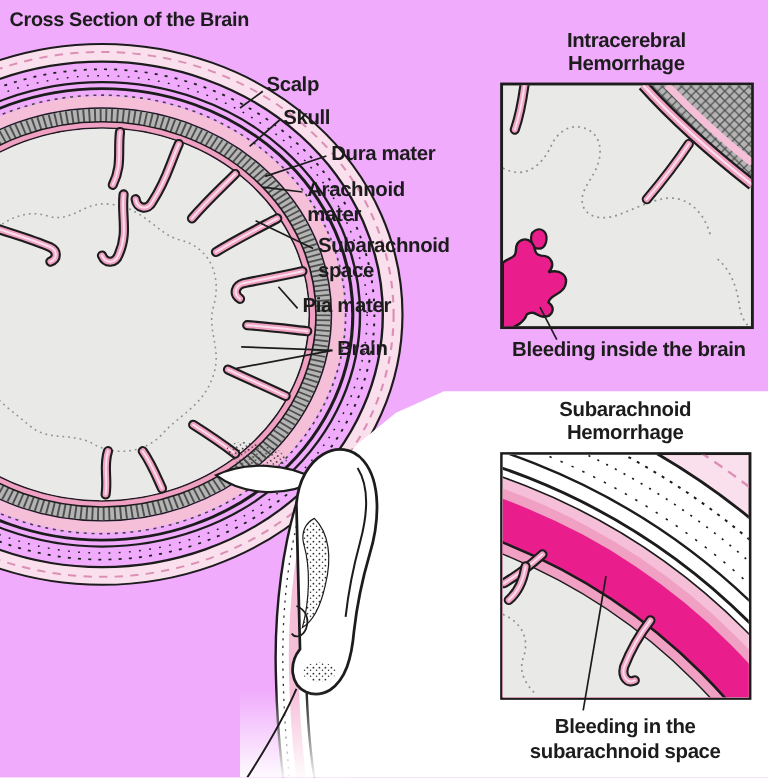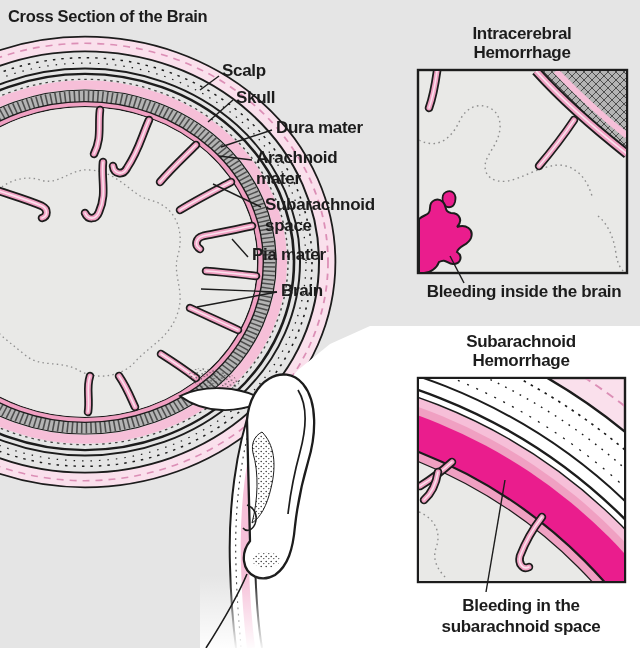--- a/index.html
+++ b/index.html
@@ -1,16 +1,16 @@
 <!DOCTYPE html>
 <html style="--ink: #1c1c1c; --blood: #EA1D8D; --pink: #F0A0C2; --pink_light: #F6BFD8; --pink_pale: #FAE0EC; --pink_line: #DC8FB6; --brain_gray: #E9E9E7; --hatch_gray: #B4B4B4; --hatch_line: #4E4E4E; --dot_gray: #8F8F8F;"><head>
 <meta charset="utf-8">
 <style>
   html,body{margin:0;padding:0;background:#fff;}
-  .stage{position:relative;width:640px;height:648px;background:#e5e5e5;overflow:hidden;}
+  .stage{position:relative;width:640px;height:648px;background:#f0abfc;overflow:hidden;}
   svg{display:block;}
   
   .t{font-family:"Liberation Sans","DejaVu Sans",sans-serif;font-weight:700;fill:var(--ink);letter-spacing:-0.3px;}
   .t-title{font-size:16.5px;}
   .t-label{font-size:17px;}
   .t-mid{text-anchor:middle;}
   
   .s-ink{stroke:var(--ink);fill:none;}
   .f-white{fill:#ffffff;}
   .f-none{fill:none;}

